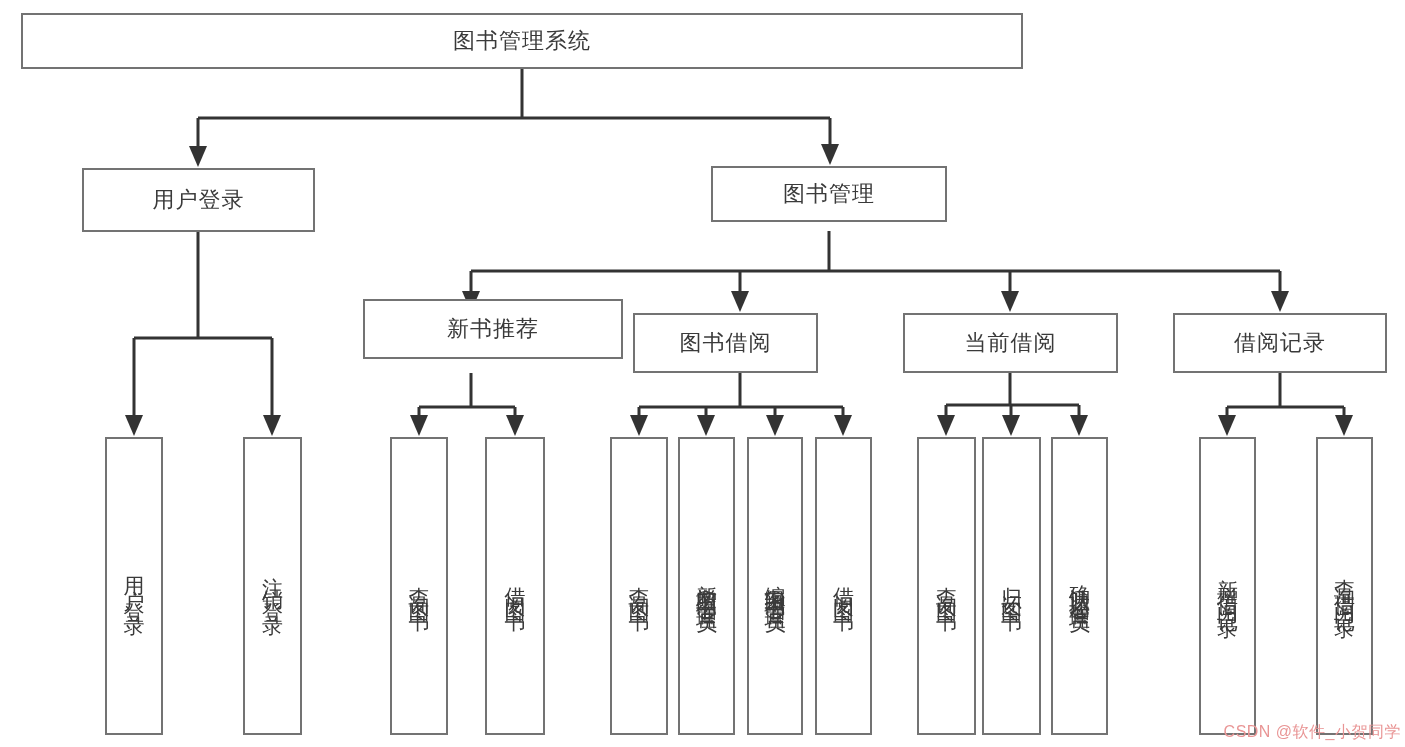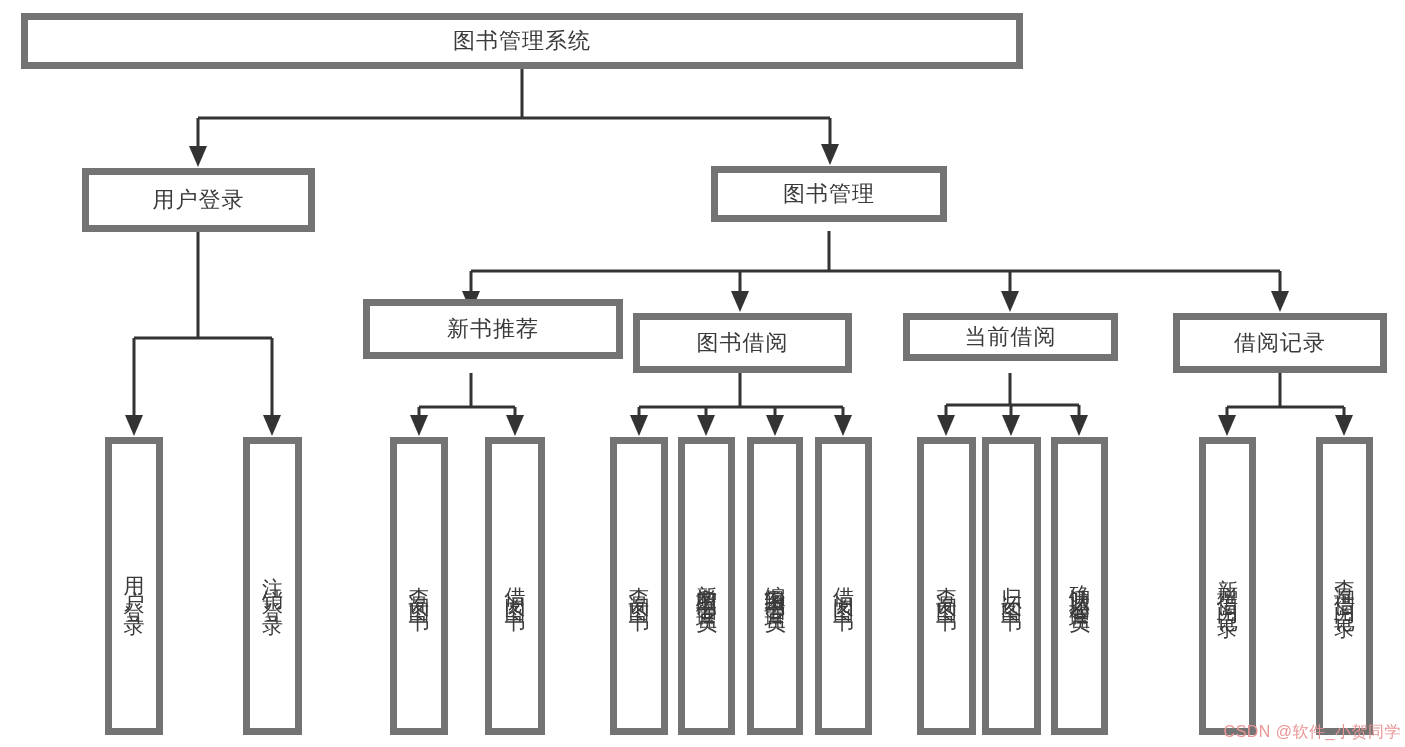--- a/index.html
+++ b/index.html
@@ -7,21 +7,21 @@
     position:relative;
     width:1405px;height:747px;
     background:#fff;
     font-family:"Liberation Sans","DejaVu Sans",sans-serif;
     overflow:hidden;
   }
   #wires{position:absolute;left:0;top:0;width:1405px;height:747px;}
   .node{
     position:absolute;
     background:#fff;
-    border:7px solid #737373;
+    border:2px solid #737373;
     box-sizing:border-box;
     display:flex;
     align-items:center;
     justify-content:center;
     color:#3a3a3a;
   }
   .hbox{font-size:22px;letter-spacing:1px;}
   .root{font-size:22px;}
   .vbox span{
     writing-mode:vertical-rl;
@@ -84,22 +84,22 @@
       <polygon points="1335,415 1353,415 1344,436"></polygon>
     </g>
   </svg>
 
   <div class="node hbox root" style="left:21px;top:13px;width:1002px;height:56px;">图书管理系统</div>
 
   <div class="node hbox" style="left:82px;top:168px;width:233px;height:64px;">用户登录</div>
   <div class="node hbox" style="left:711px;top:166px;width:236px;height:56px;">图书管理</div>
 
   <div class="node hbox" style="left:363px;top:299px;width:260px;height:60px;">新书推荐</div>
-  <div class="node hbox" style="left:633px;top:313px;width:219px;height:60px;">图书借阅</div>
-  <div class="node hbox" style="left:903px;top:313px;width:215px;height:48px;">当前借阅</div>
+  <div class="node hbox" style="left:633px;top:313px;width:185px;height:60px;">图书借阅</div>
+  <div class="node hbox" style="left:903px;top:313px;width:215px;height:60px;">当前借阅</div>
   <div class="node hbox" style="left:1173px;top:313px;width:214px;height:60px;">借阅记录</div>
 
   <div class="node vbox wide" style="left:105px;top:437px;width:58px;height:298px;">
     <span>用户登录</span>
   </div>
   <div class="node vbox wide" style="left:243px;top:437px;width:59px;height:298px;">
     <span>注销登录</span>
   </div>
 
   <div class="node vbox" style="left:390px;top:437px;width:58px;height:298px;">

